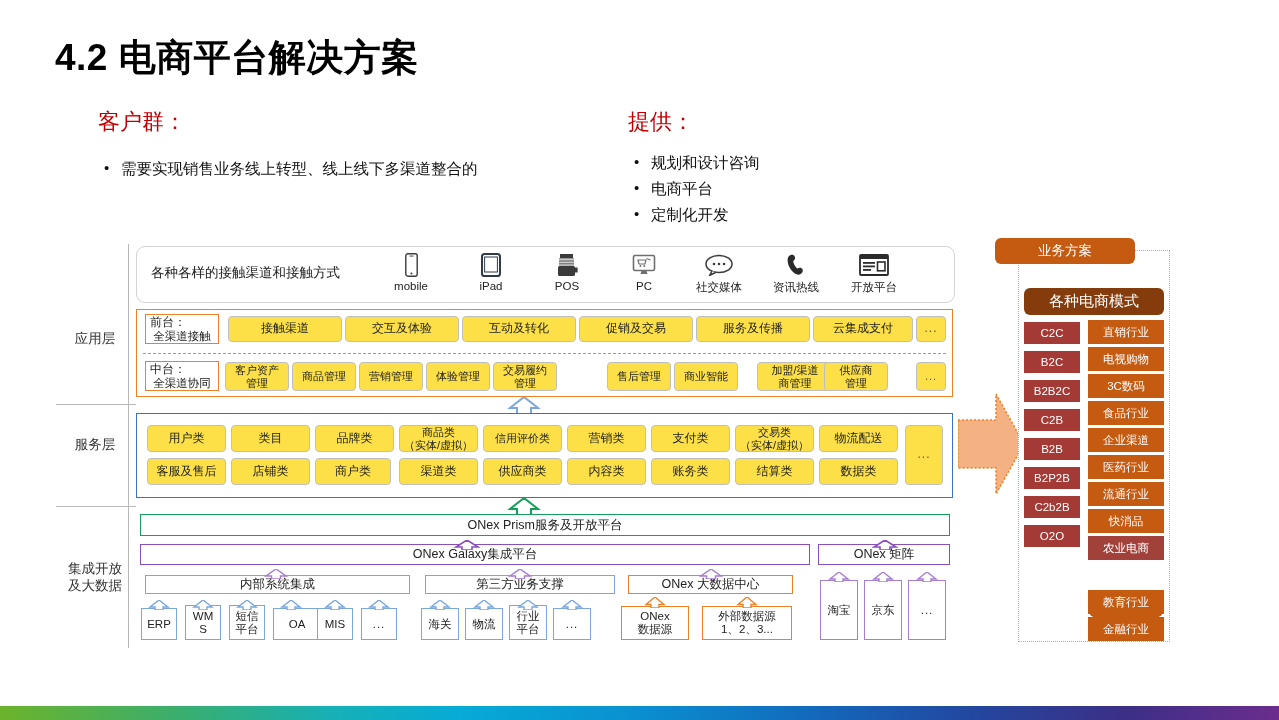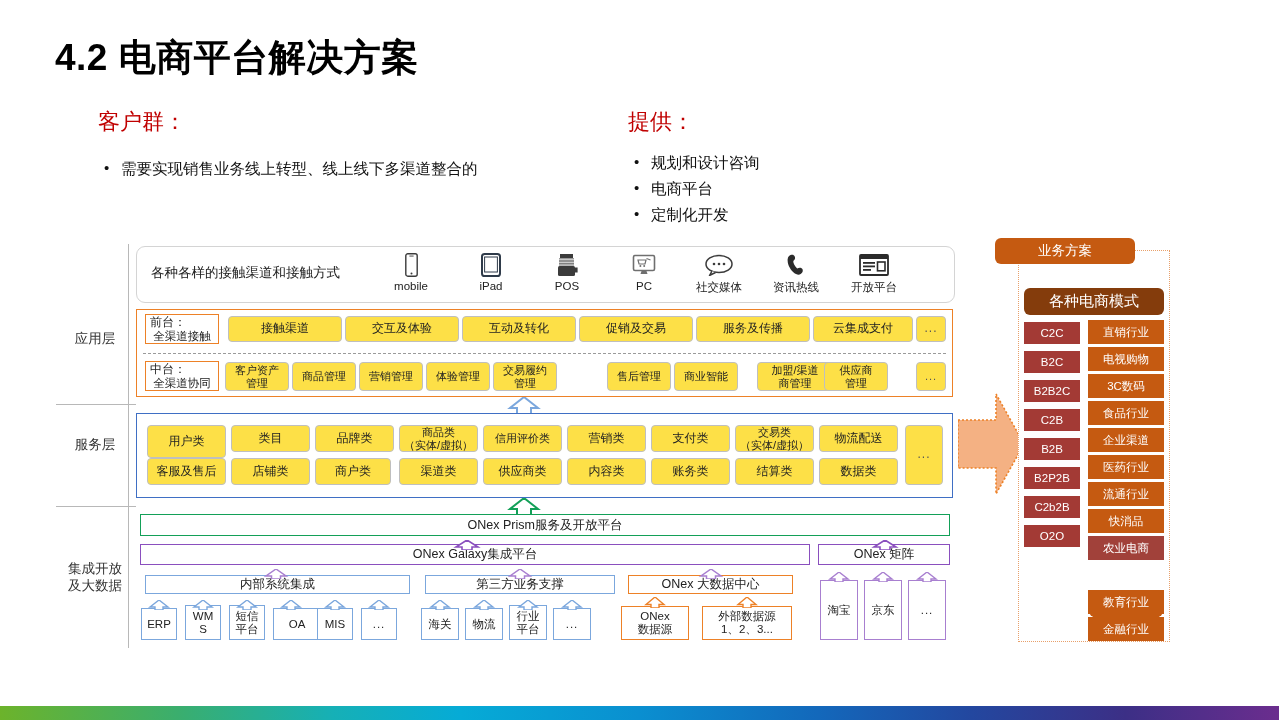--- a/index.html
+++ b/index.html
@@ -311,21 +311,21 @@
 
 <div class="bx small" style="position:absolute;left:560px;top:362px;width:0;height:0;border:none;"></div>
 
 <div class="uarrow" style="left:504px;top:397px;">
   <svg width="40" height="17" viewBox="0 0 40 17">
       <path d="M20 0 L34 11 H27 V17 H13 V11 H6 Z" fill="#fff" stroke="#7ba7dd" stroke-width="2"></path>
     </svg>
 </div>
 
 <div id="svc-box"></div>
-<div class="bx" style="position:absolute;left:147px;top:425px;width:79px;height:33px;white-space:pre-line;">用户类</div>
+<div class="bx" style="position:absolute;left:147px;top:425px;width:79px;height:27px;white-space:pre-line;">用户类</div>
 <div class="bx" style="position:absolute;left:231px;top:425px;width:79px;height:27px;white-space:pre-line;">类目</div>
 <div class="bx" style="position:absolute;left:315px;top:425px;width:79px;height:27px;white-space:pre-line;">品牌类</div>
 <div class="bx small" style="position:absolute;left:399px;top:425px;width:79px;height:27px;white-space:pre-line;">商品类
 （实体/虚拟）</div>
 <div class="bx small" style="position:absolute;left:483px;top:425px;width:79px;height:27px;white-space:pre-line;">信用评价类</div>
 <div class="bx" style="position:absolute;left:567px;top:425px;width:79px;height:27px;white-space:pre-line;">营销类</div>
 <div class="bx" style="position:absolute;left:651px;top:425px;width:79px;height:27px;white-space:pre-line;">支付类</div>
 <div class="bx small" style="position:absolute;left:735px;top:425px;width:79px;height:27px;white-space:pre-line;">交易类
 （实体/虚拟）</div>
 <div class="bx" style="position:absolute;left:819px;top:425px;width:79px;height:27px;white-space:pre-line;">物流配送</div>

